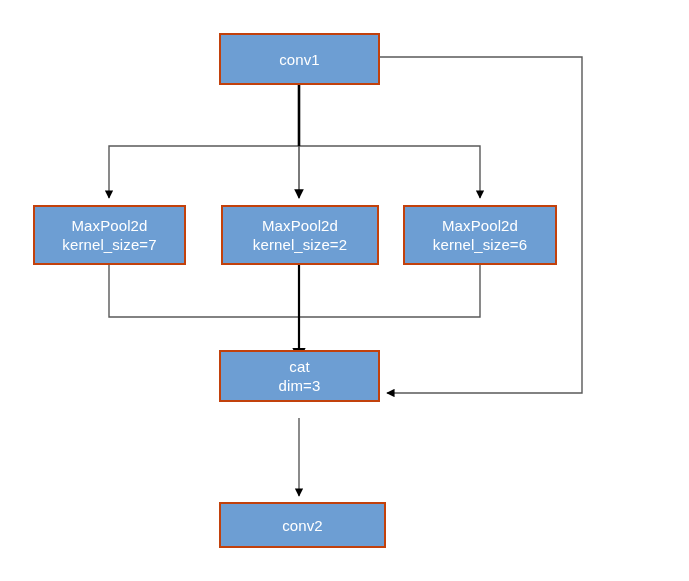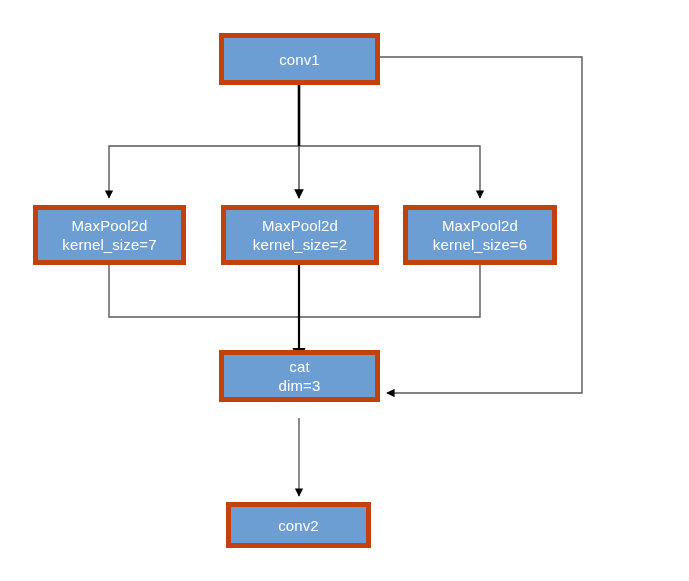--- a/index.html
+++ b/index.html
@@ -25,21 +25,21 @@
     height: 581px;
   }
   .node {
     position: absolute;
     box-sizing: border-box;
     display: flex;
     flex-direction: column;
     align-items: center;
     justify-content: center;
     background: #6d9ed3;
-    border: 5px solid #c2410c;
+    border: 2px solid #c2410c;
     color: #ffffff;
     font-size: 15px;
     line-height: 19px;
     text-align: center;
     letter-spacing: 0.1px;
     z-index: 2;
   }
   .node .line {
     display: block;
     white-space: pre;
@@ -114,17 +114,17 @@
   <div class="node" style="left:403px; top:205px; width:154px; height:60px;">
     <span class="line">MaxPool2d</span>
     <span class="line">kernel_size=6</span>
   </div>
 
   <div class="node" style="left:219px; top:350px; width:161px; height:52px;">
     <span class="line">cat</span>
     <span class="line">dim=3</span>
   </div>
 
-  <div class="node" style="left:226px; top:502px; width:145px; height:46px;">
+  <div class="node" style="left:219px; top:502px; width:167px; height:46px;">
     <span class="line">conv2</span>
   </div>
 
 </div>
 
 </body></html>

